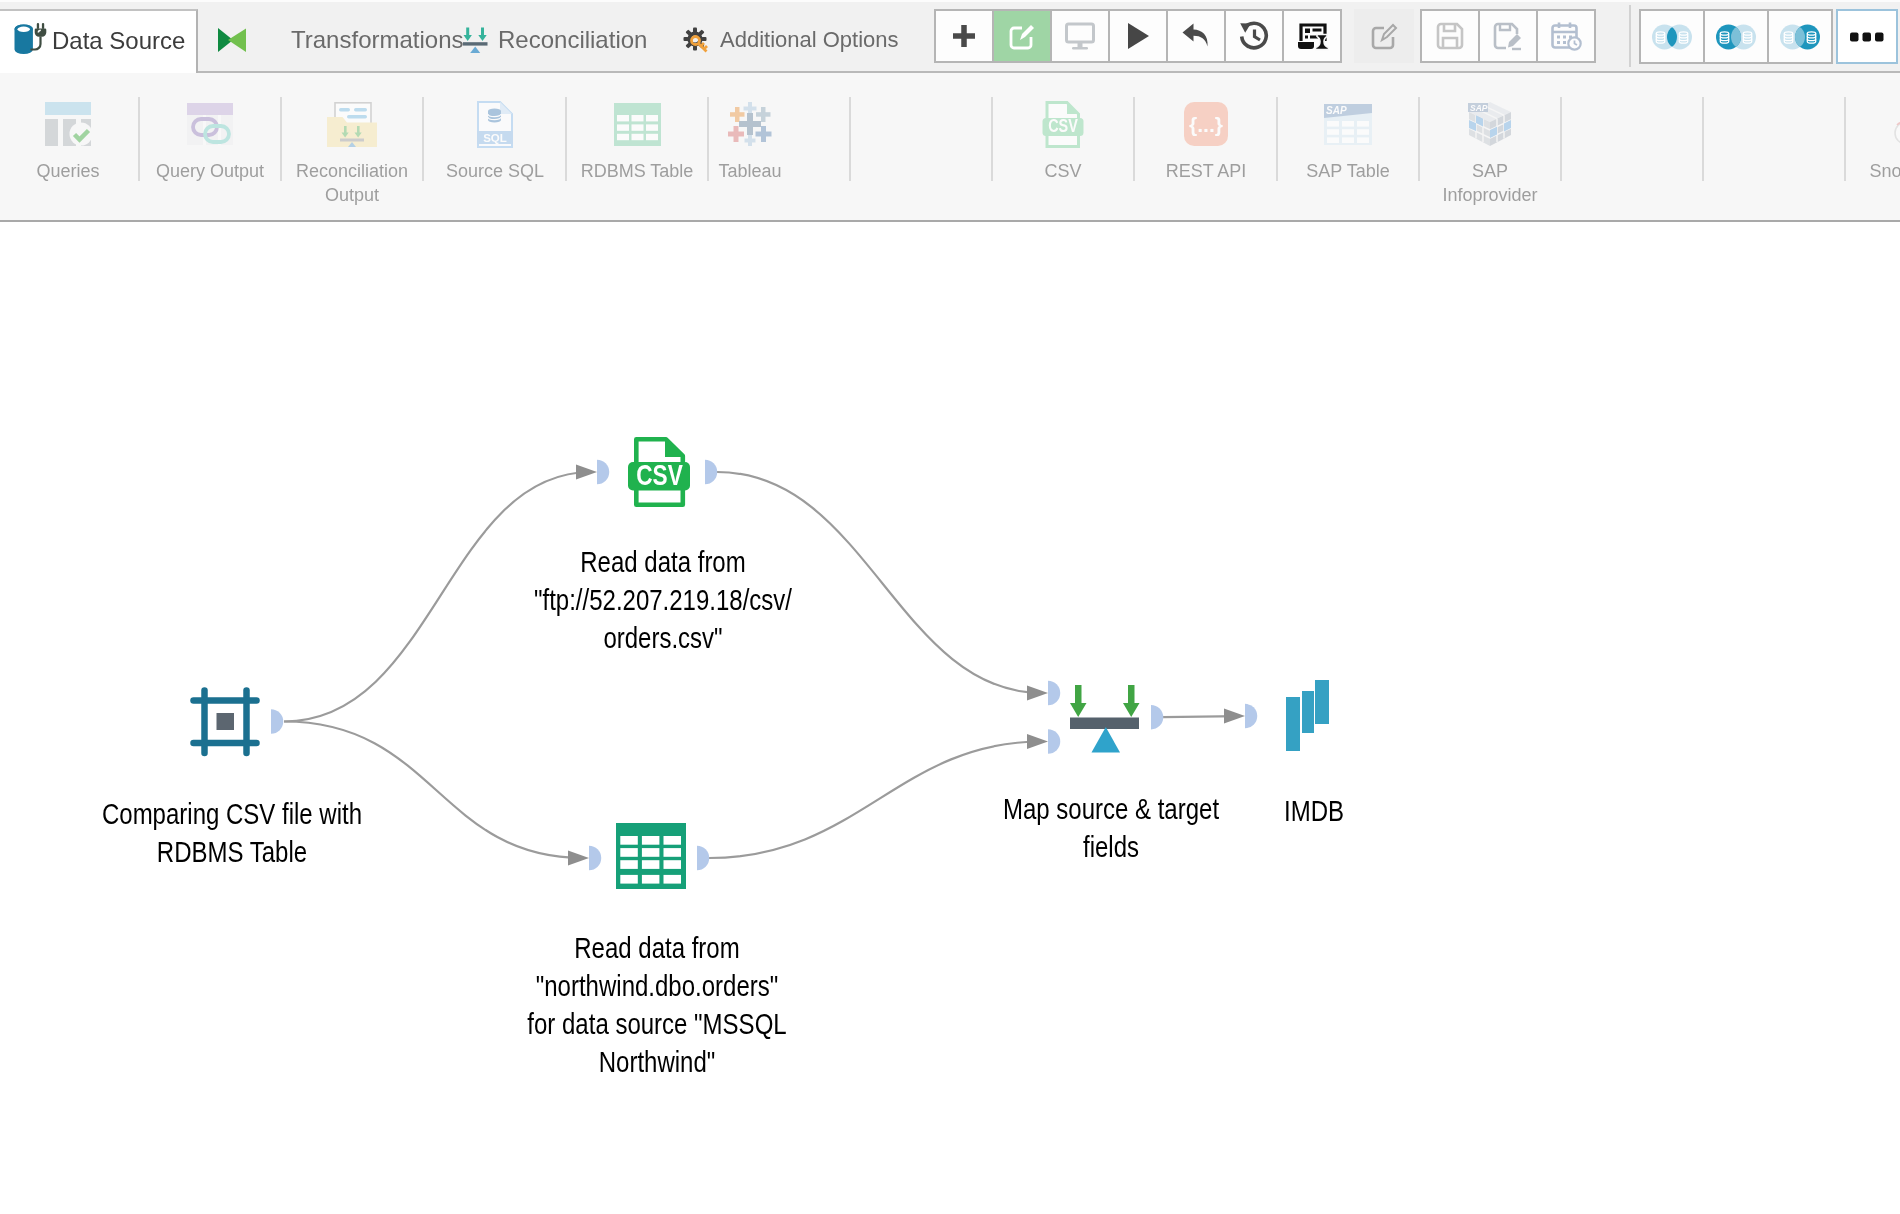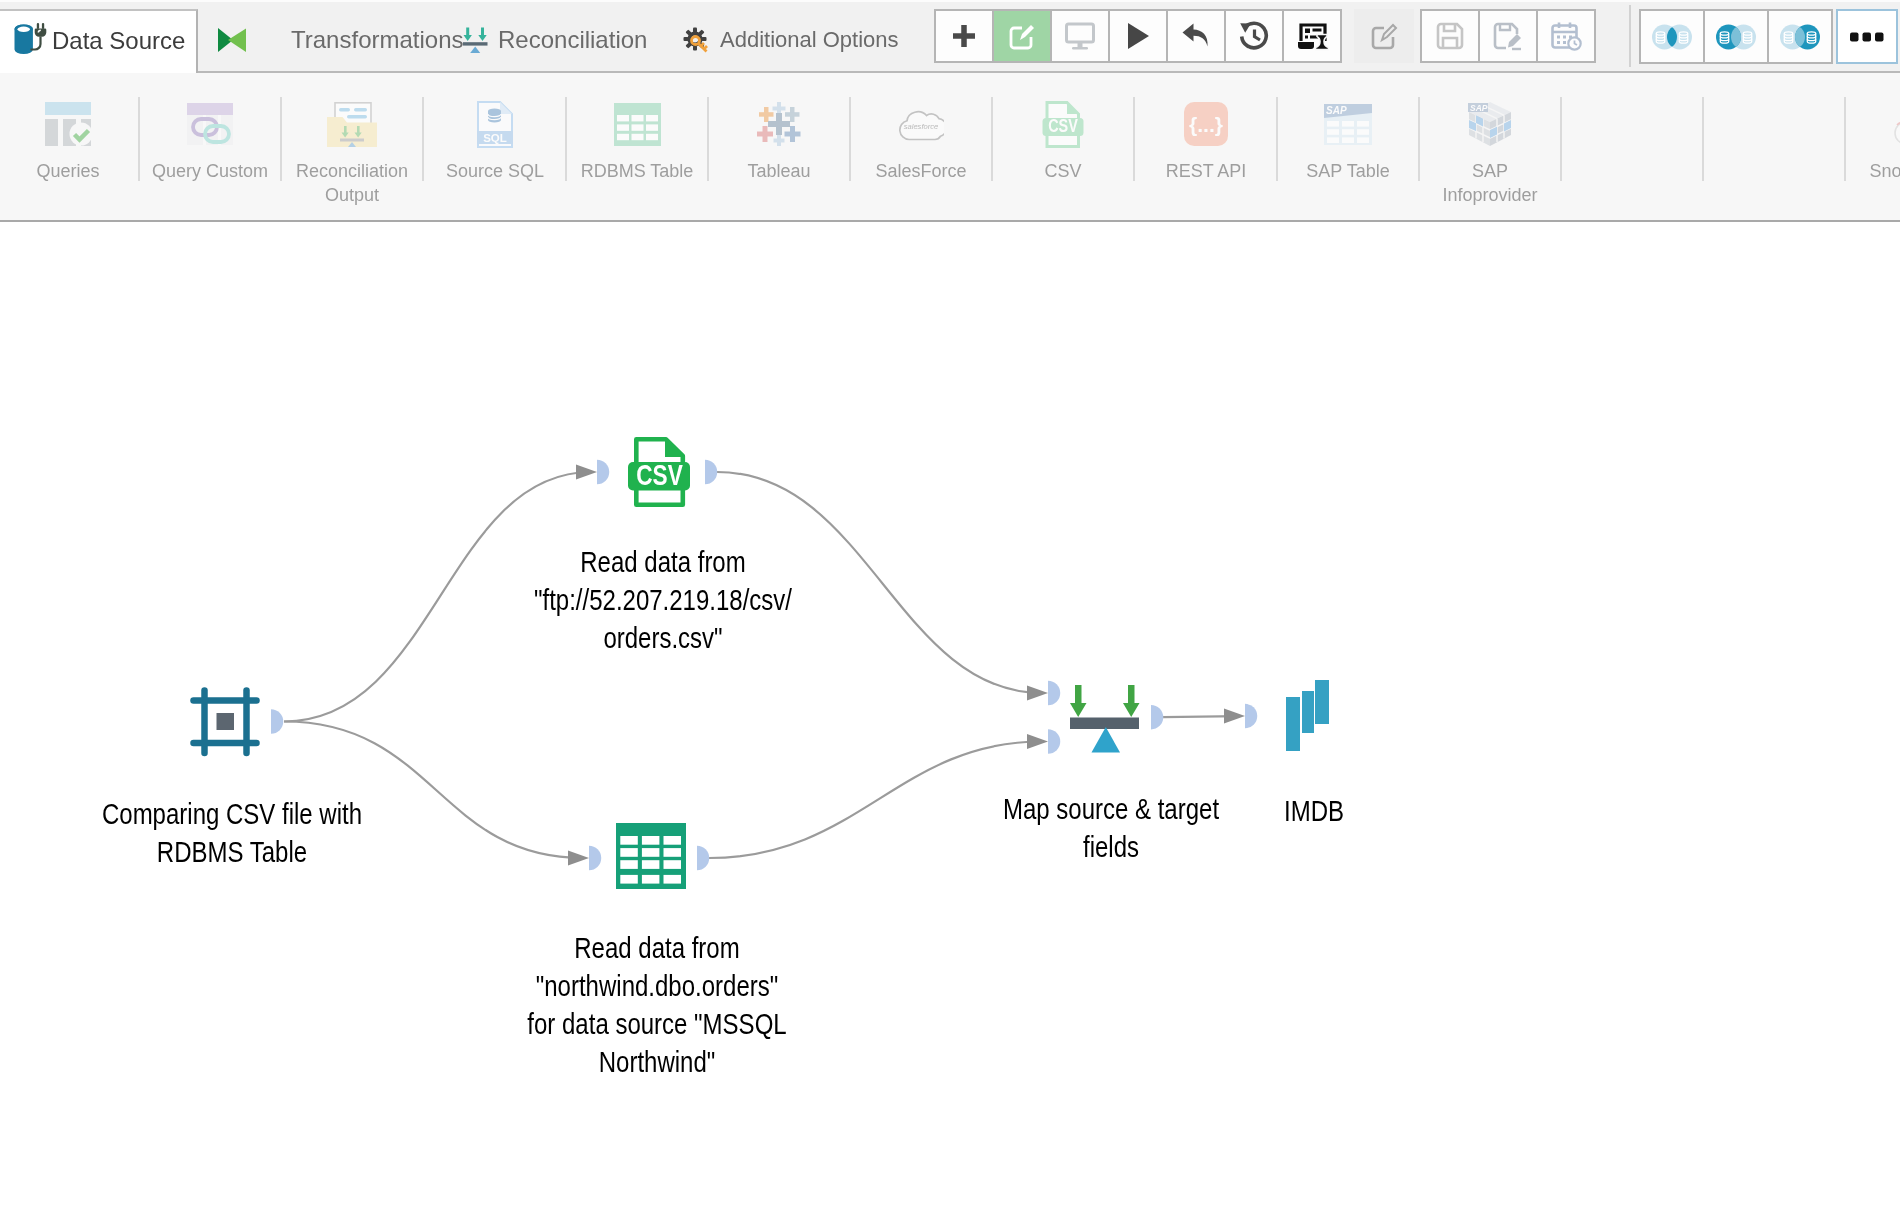--- a/index.html
+++ b/index.html
@@ -298,21 +298,21 @@
     <div class="ic">
       <svg width="46" height="42" viewBox="0 0 46 42">
         <rect x="0" y="0" width="46" height="12" fill="#c9b8dc"></rect>
         <rect x="0" y="12" width="46" height="30" fill="#efeef1"></rect>
         <rect x="16" y="12" width="3" height="30" fill="#f9f9f9"></rect>
             <rect x="31" y="12" width="3" height="30" fill="#f9f9f9"></rect>
         <rect x="6" y="16" width="24" height="16" rx="8" fill="none" stroke="#a694c7" stroke-width="3.8"></rect>
         <rect x="18" y="23" width="24" height="16" rx="8" fill="none" stroke="#8fd8cf" stroke-width="3.8"></rect>
       </svg>
     </div>
-    <span class="lb">Query Custom</span>
+    <span class="lb">Query Output</span>
   </div>
 
   <div class="cell" style="left:281px;">
     <div class="ic">
       <svg width="50" height="45" viewBox="0 0 50 45">
         <rect x="8" y="0.8" width="36" height="32" fill="#fff" stroke="#b5b5b5" stroke-width="1.6"></rect>
         <g fill="#8ec6e8">
           <rect x="12" y="6" width="11" height="3.4" rx="1.7"></rect>
               <rect x="27" y="6" width="13" height="3.4" rx="1.7"></rect>
           <rect x="20" y="13" width="20" height="3.4" rx="1.7"></rect>
@@ -364,21 +364,21 @@
               <rect x="32" y="21.4" width="12" height="6.4"></rect>
           <rect x="3" y="30.8" width="12" height="6.4"></rect>
               <rect x="17.5" y="30.8" width="12" height="6.4"></rect>
               <rect x="32" y="30.8" width="12" height="6.4"></rect>
         </g>
       </svg>
     </div>
     <span class="lb">RDBMS Table</span>
   </div>
 
-  <div class="cell" style="left:708px;">
+  <div class="cell" style="left:679px;">
     <div class="ic">
       <svg width="46" height="44" viewBox="0 0 46 44">
         <g fill="#b7cfe2">
               <rect x="21" y="0" width="4" height="13"></rect>
               <rect x="16.5" y="4.5" width="13" height="4"></rect>
             </g>
         <g fill="#eda75f">
               <rect x="8" y="5" width="4.5" height="15"></rect>
               <rect x="3" y="10.2" width="14.5" height="4.5"></rect>
             </g>
@@ -400,29 +400,20 @@
             </g>
         <g fill="#b7cfe2">
               <rect x="21" y="33" width="4" height="11"></rect>
               <rect x="17.5" y="36.5" width="11" height="4"></rect>
             </g>
       </svg>
     </div>
     <span class="lb">Tableau</span>
   </div>
 
-  <div class="cell" style="left:850px;">
-    <div class="ic">
-      <svg width="46" height="33" viewBox="0 0 46 33">
-        <path d="M11,31.5 a9.5,9.5 0 0 1 -2,-18.7 a11,10 0 0 1 19.5,-5.3 a8.5,8.5 0 0 1 12.5,3.2 a9,9 0 0 1 1.5,17.5 a7,7 0 0 1 -5.5,3.3 z" fill="#fdfdfd" stroke="#9a9a9a" stroke-width="1.7"></path>
-        <text x="23" y="21" font-size="7.6" font-style="italic" fill="#8a8a8a" text-anchor="middle" font-family="'Liberation Sans',sans-serif">salesforce</text>
-      </svg>
-    </div>
-    <span class="lb">SalesForce</span>
-  </div>
 
   <div class="cell" style="left:992px;">
     <div class="ic">
       <svg width="42" height="47" viewBox="0 0 42 47">
         <path d="M5,1.5 H25 L36.5,13 V45.5 H5 Z" fill="#fff" stroke="#90d9ab" stroke-width="3"></path>
         <path d="M25,1.5 L36.5,13 H25 Z" fill="#90d9ab"></path>
         <rect x="0.5" y="17" width="41" height="18" rx="3.5" fill="#90d9ab"></rect>
         <text x="0" y="31.5" transform="translate(21 0) scale(0.78 1)" font-size="18.5" font-weight="bold" fill="#fff" text-anchor="middle" font-family="'Liberation Sans',sans-serif">CSV</text>
       </svg>
     </div>

